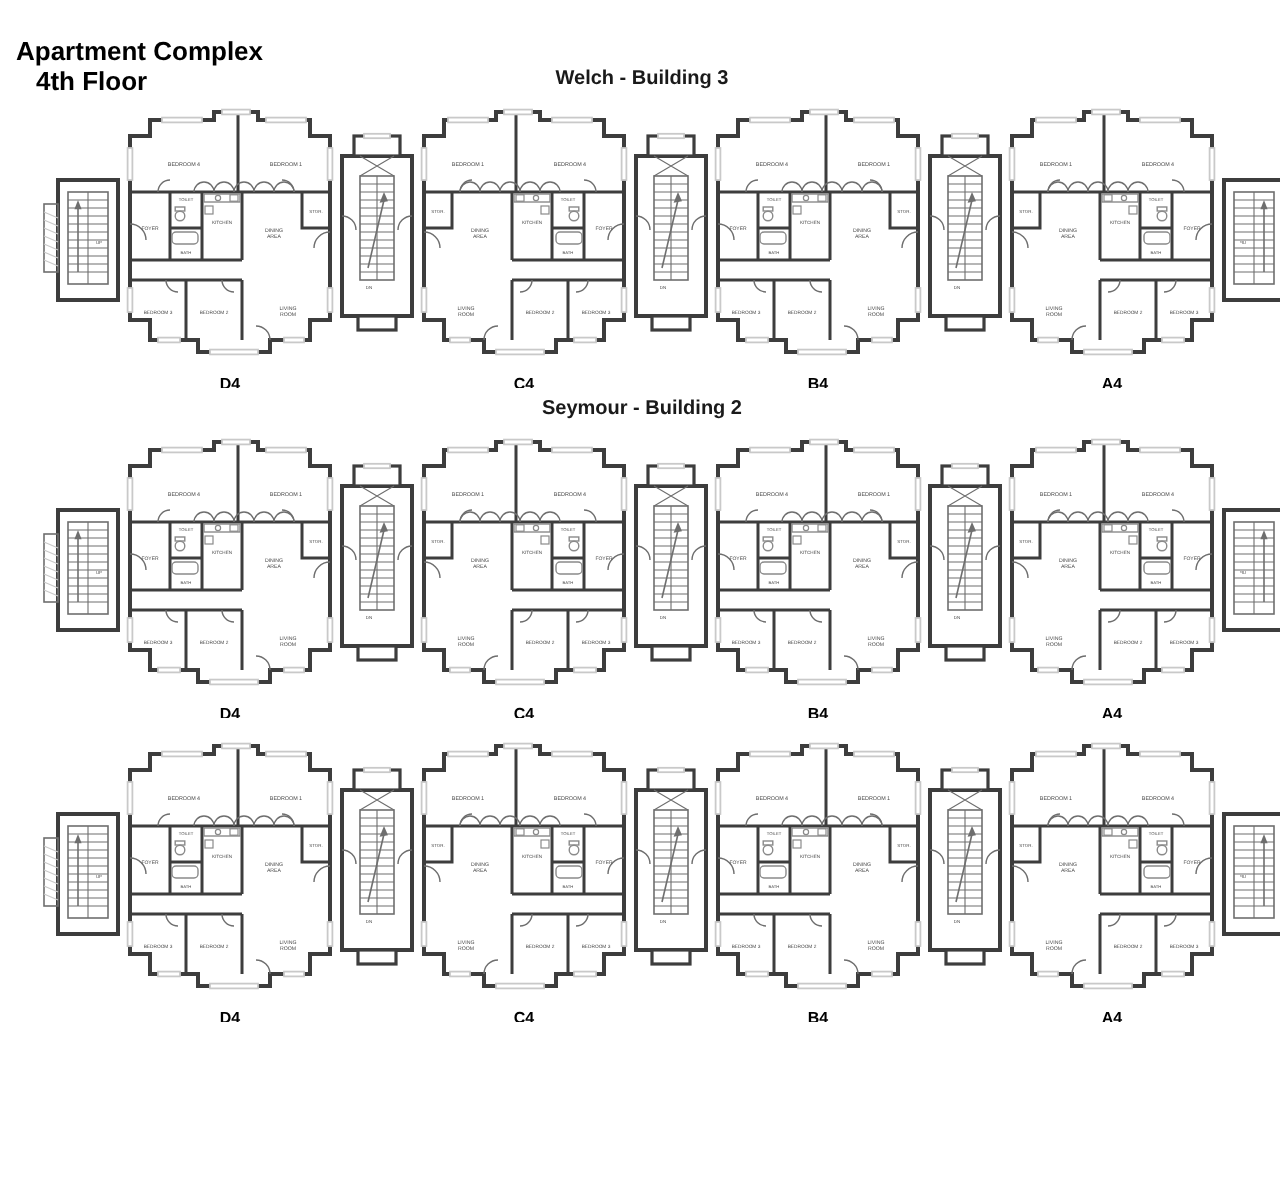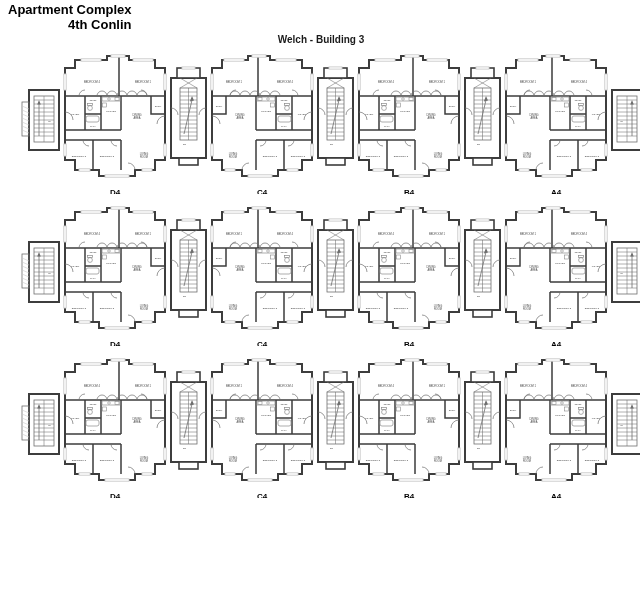--- a/index.html
+++ b/index.html
@@ -1,38 +1,38 @@
 <!DOCTYPE html>
 <html><head>
 <meta charset="utf-8">
 <style>
   html,body{margin:0;padding:0;background:#ffffff;}
   .sheet{
     position:relative;width:640px;height:598px;background:#fff;overflow:hidden;
     font-family:"Liberation Sans", sans-serif;
   }
-  .sheet-header{position:absolute;top:2px;left:8px;text-align:right;}
+  .sheet-header{position:absolute;top:18px;left:8px;}
   .t1{font-size:13px;font-weight:bold;color:#000;line-height:15px;}
   .t2{font-size:13px;font-weight:bold;color:#000;line-height:15px;padding-left:10px;}
   #rows{position:absolute;top:33px;left:1px;width:640px;}
   .building-row{margin-bottom:4px;}
   .building-title{
     width:640px;text-align:center;font-size:10px;font-weight:bold;color:#1a1a1a;
     height:13px;line-height:13px;
   }
   svg{display:block;}
   text{font-family:"Liberation Sans", sans-serif;}
 </style>
 </head>
 <body>
 
 <div class="sheet">
   <div class="sheet-header">
     <div class="t1">Apartment Complex</div>
-    <div class="t2">4th Conlin</div>
+    <div class="t2">4th Floor</div>
   </div>
   <div id="rows">
       <div class="building-row">
         <div class="building-title">Welch - Building 3</div>
         <svg width="640" height="148" viewBox="0 0 640 148" xmlns="http://www.w3.org/2000/svg">
           <g transform="translate(28,44)">
             <rect x="0" y="0" width="30" height="60" fill="#ffffff" stroke="#3d3d3d" stroke-width="2"></rect>
             <rect x="5" y="6" width="20" height="46" fill="none" stroke="#6e6e6e" stroke-width="0.8"></rect>
             <path d="M5,10 L25,10 M5,14 L25,14 M5,18 L25,18 M5,22 L25,22 M5,26 L25,26 M5,30 L25,30 M5,34 L25,34 M5,38 L25,38 M5,42 L25,42 M5,46 L25,46 M15,6 L15,52 " fill="none" stroke="#6e6e6e" stroke-width="0.55"></path>
             <path d="M10,46 L10,14" fill="none" stroke="#6e6e6e" stroke-width="0.8"></path>
@@ -236,20 +236,21 @@
               <path d="M10,46 L10,14" fill="none" stroke="#6e6e6e" stroke-width="0.8"></path>
               <polygon points="10,10 8.2,14.6 11.8,14.6" fill="#6e6e6e"></polygon>
               <text x="20.5" y="32" font-size="2.2" fill="#4a4a4a" text-anchor="middle">UP</text>
               <rect x="-7" y="12" width="7" height="34" fill="none" stroke="#6e6e6e" stroke-width="0.8"></rect>
               <path d="M-7,16 L0,19 M-7,20 L0,23 M-7,24 L0,27 M-7,28 L0,31 M-7,32 L0,35 M-7,36 L0,39 M-7,40 L0,43 " fill="none" stroke="#c9c9c9" stroke-width="0.6"></path>
             </g>
           </g>
         </svg>
       </div>
       <div class="building-row">
+        <div class="building-title">Seymour - Building 2</div>
         <svg width="640" height="148" viewBox="0 0 640 148" xmlns="http://www.w3.org/2000/svg">
           <g transform="translate(28,44)">
             <rect x="0" y="0" width="30" height="60" fill="#ffffff" stroke="#3d3d3d" stroke-width="2"></rect>
             <rect x="5" y="6" width="20" height="46" fill="none" stroke="#6e6e6e" stroke-width="0.8"></rect>
             <path d="M5,10 L25,10 M5,14 L25,14 M5,18 L25,18 M5,22 L25,22 M5,26 L25,26 M5,30 L25,30 M5,34 L25,34 M5,38 L25,38 M5,42 L25,42 M5,46 L25,46 M15,6 L15,52 " fill="none" stroke="#6e6e6e" stroke-width="0.55"></path>
             <path d="M10,46 L10,14" fill="none" stroke="#6e6e6e" stroke-width="0.8"></path>
             <polygon points="10,10 8.2,14.6 11.8,14.6" fill="#6e6e6e"></polygon>
             <text x="20.5" y="32" font-size="2.2" fill="#4a4a4a" text-anchor="middle">UP</text>
             <rect x="-7" y="12" width="7" height="34" fill="none" stroke="#6e6e6e" stroke-width="0.8"></rect>
             <path d="M-7,16 L0,19 M-7,20 L0,23 M-7,24 L0,27 M-7,28 L0,31 M-7,32 L0,35 M-7,36 L0,39 M-7,40 L0,43 " fill="none" stroke="#c9c9c9" stroke-width="0.6"></path>

